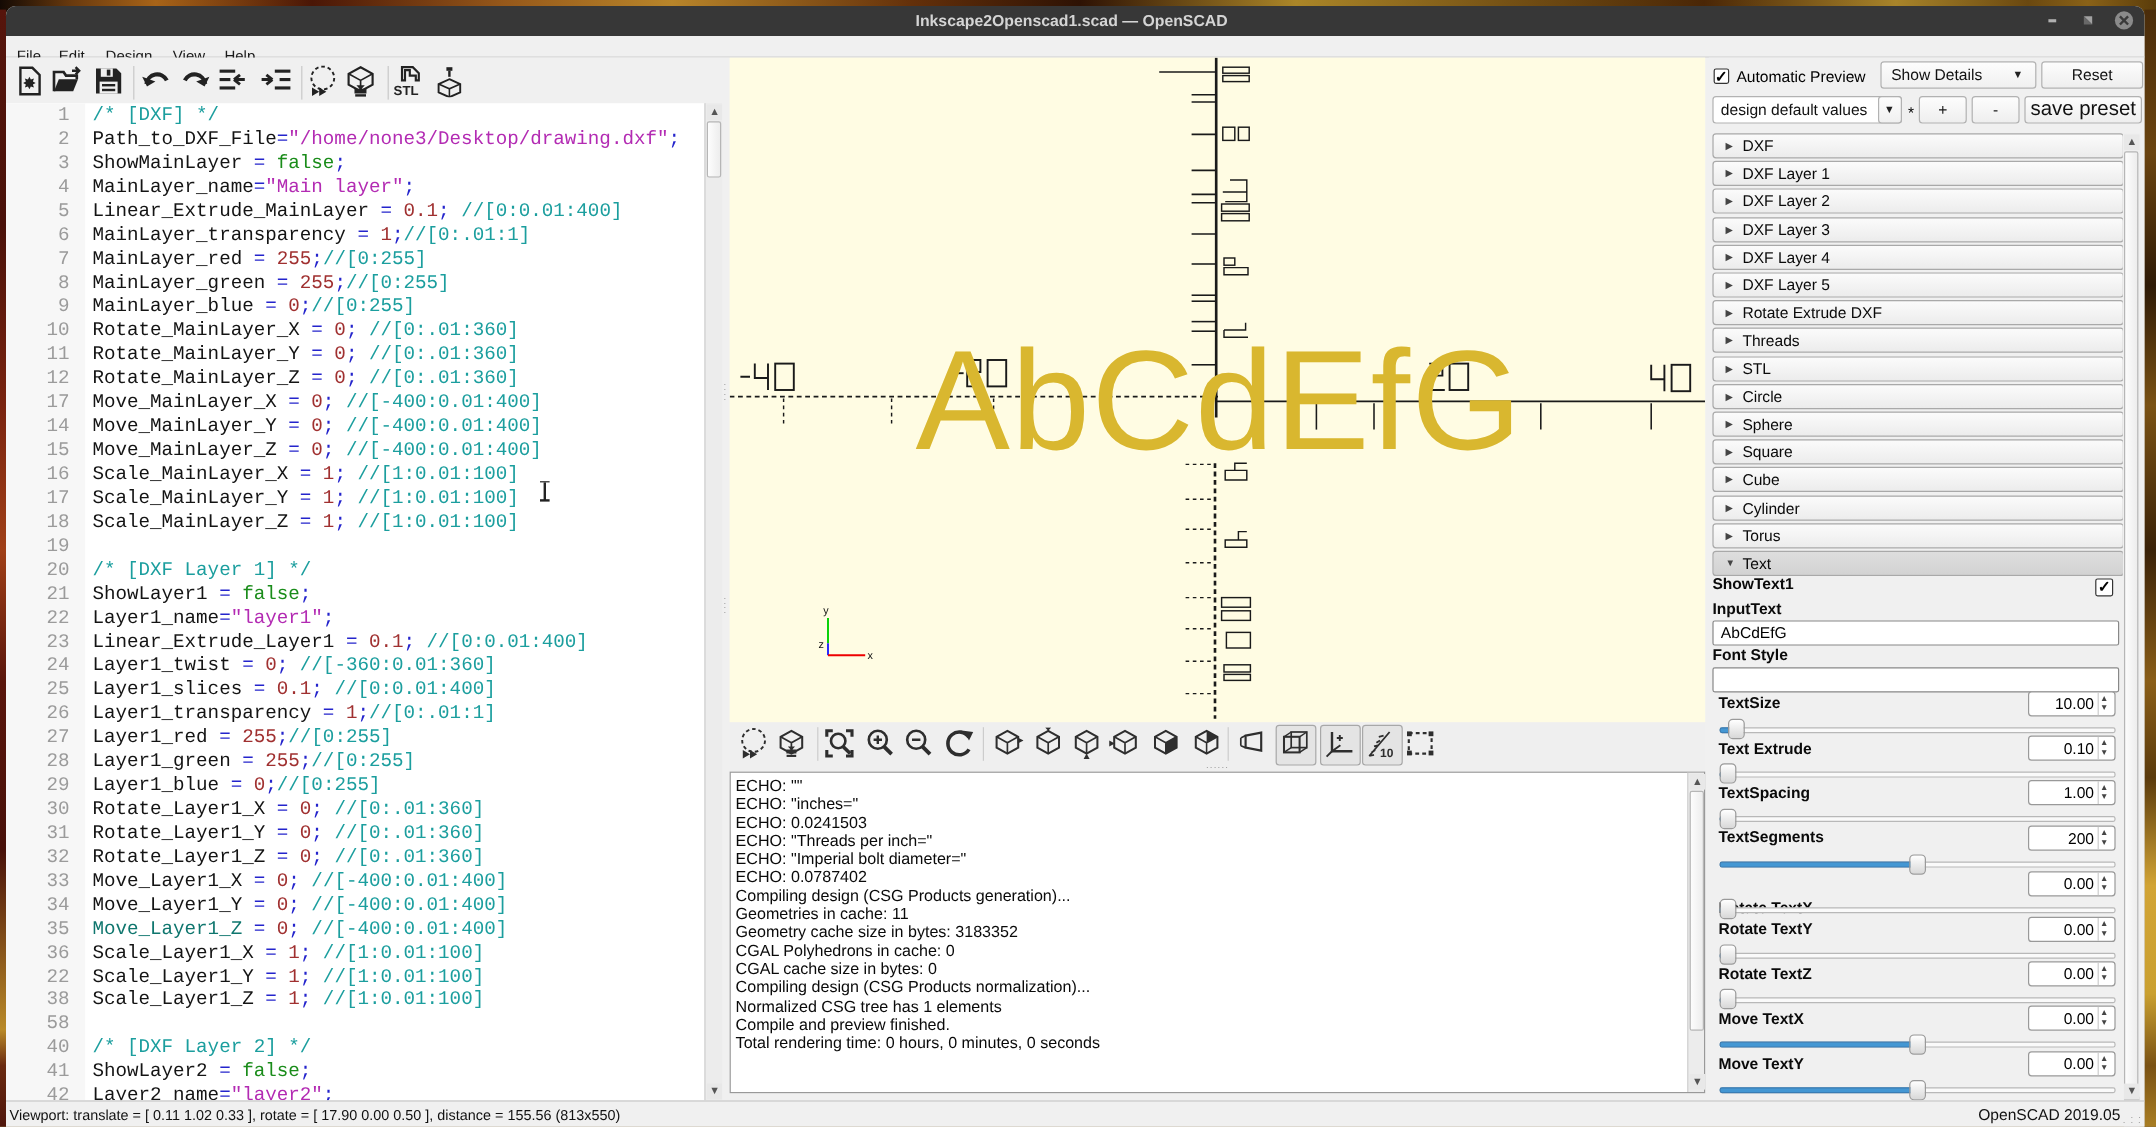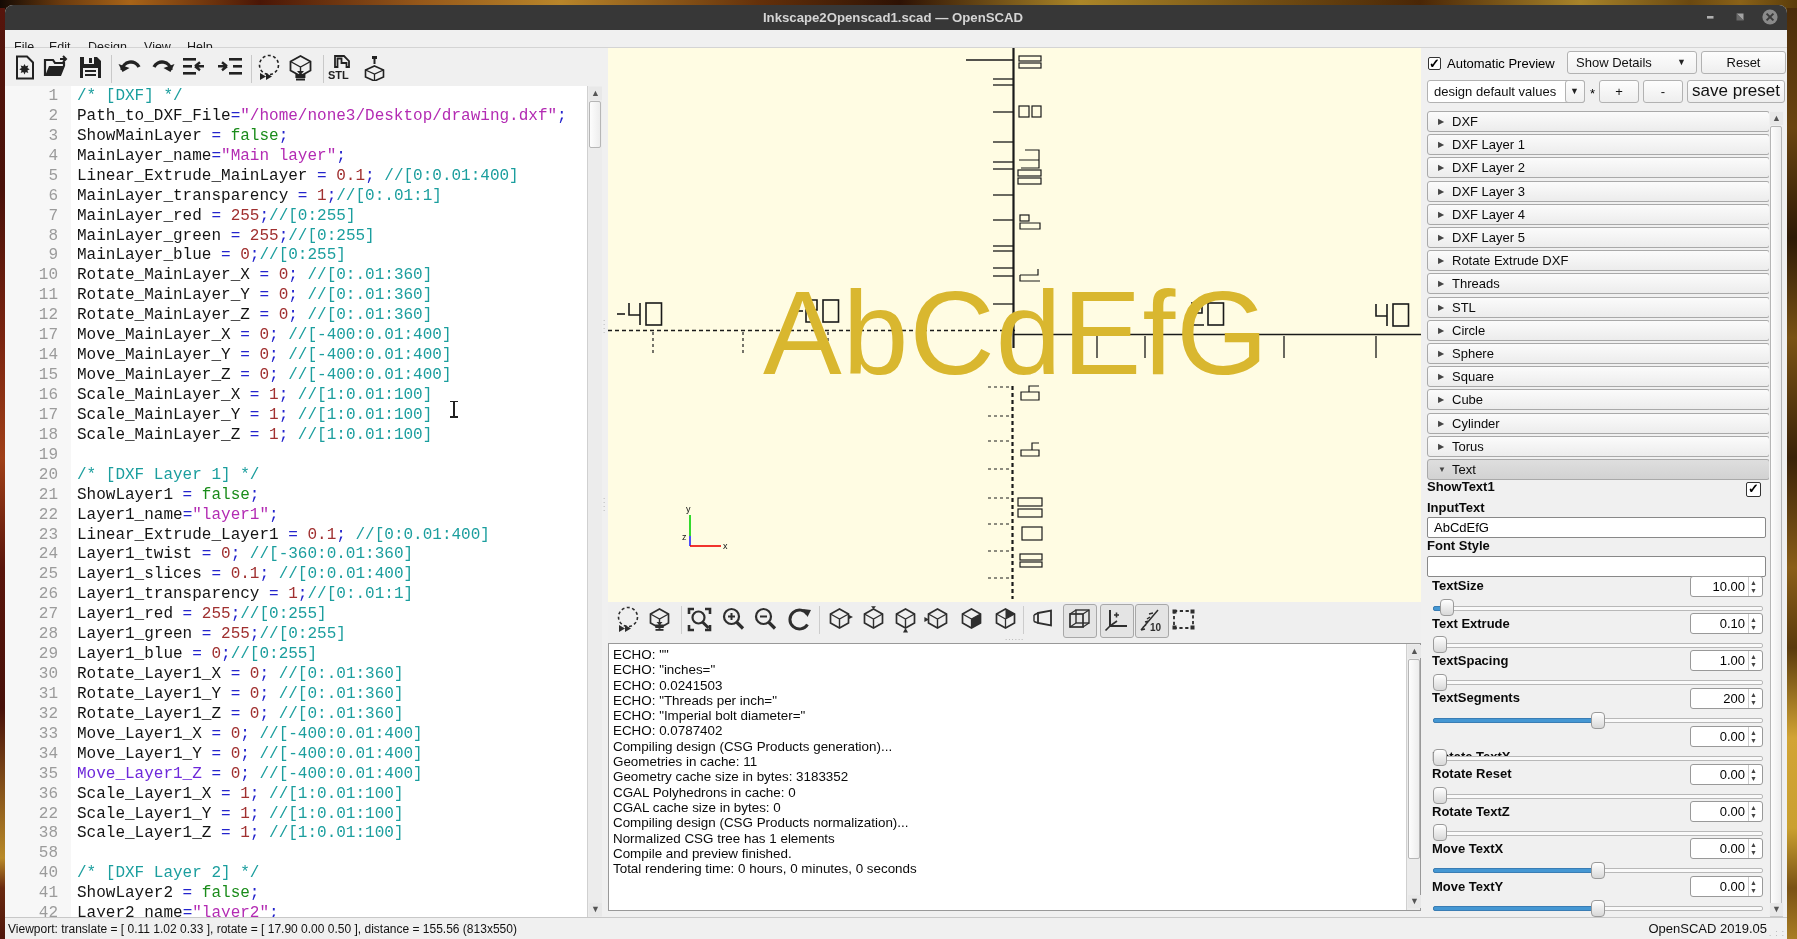--- a/index.html
+++ b/index.html
@@ -158,21 +158,21 @@
       <div class="ln" style="top:478.3px"><span class="no">25</span><span class="cd"><i style="color:#141414">Layer1_slices</i><i style="color:#2424cc"> = </i><i style="color:#a03030">0.1</i><i style="color:#2424cc">;</i><i style="color:#1b9e9e"> //[0:0.01:400]</i></span></div>
       <div class="ln" style="top:498.2px"><span class="no">26</span><span class="cd"><i style="color:#141414">Layer1_transparency</i><i style="color:#2424cc"> = </i><i style="color:#a03030">1</i><i style="color:#2424cc">;</i><i style="color:#1b9e9e">//[0:.01:1]</i></span></div>
       <div class="ln" style="top:518.2px"><span class="no">27</span><span class="cd"><i style="color:#141414">Layer1_red</i><i style="color:#2424cc"> = </i><i style="color:#a03030">255</i><i style="color:#2424cc">;</i><i style="color:#1b9e9e">//[0:255]</i></span></div>
       <div class="ln" style="top:538.1px"><span class="no">28</span><span class="cd"><i style="color:#141414">Layer1_green</i><i style="color:#2424cc"> = </i><i style="color:#a03030">255</i><i style="color:#2424cc">;</i><i style="color:#1b9e9e">//[0:255]</i></span></div>
       <div class="ln" style="top:558.0px"><span class="no">29</span><span class="cd"><i style="color:#141414">Layer1_blue</i><i style="color:#2424cc"> = </i><i style="color:#a03030">0</i><i style="color:#2424cc">;</i><i style="color:#1b9e9e">//[0:255]</i></span></div>
       <div class="ln" style="top:578.0px"><span class="no">30</span><span class="cd"><i style="color:#141414">Rotate_Layer1_X</i><i style="color:#2424cc"> = </i><i style="color:#a03030">0</i><i style="color:#2424cc">;</i><i style="color:#1b9e9e"> //[0:.01:360]</i></span></div>
       <div class="ln" style="top:597.9px"><span class="no">31</span><span class="cd"><i style="color:#141414">Rotate_Layer1_Y</i><i style="color:#2424cc"> = </i><i style="color:#a03030">0</i><i style="color:#2424cc">;</i><i style="color:#1b9e9e"> //[0:.01:360]</i></span></div>
       <div class="ln" style="top:617.8px"><span class="no">32</span><span class="cd"><i style="color:#141414">Rotate_Layer1_Z</i><i style="color:#2424cc"> = </i><i style="color:#a03030">0</i><i style="color:#2424cc">;</i><i style="color:#1b9e9e"> //[0:.01:360]</i></span></div>
       <div class="ln" style="top:637.8px"><span class="no">33</span><span class="cd"><i style="color:#141414">Move_Layer1_X</i><i style="color:#2424cc"> = </i><i style="color:#a03030">0</i><i style="color:#2424cc">;</i><i style="color:#1b9e9e"> //[-400:0.01:400]</i></span></div>
       <div class="ln" style="top:657.7px"><span class="no">34</span><span class="cd"><i style="color:#141414">Move_Layer1_Y</i><i style="color:#2424cc"> = </i><i style="color:#a03030">0</i><i style="color:#2424cc">;</i><i style="color:#1b9e9e"> //[-400:0.01:400]</i></span></div>
-      <div class="ln" style="top:677.6px"><span class="no">35</span><span class="cd"><i style="color:#6d28d9">Move_Layer1_Z</i><i style="color:#2424cc"> = </i><i style="color:#a03030">0</i><i style="color:#2424cc">;</i><i style="color:#1b9e9e"> //[-400:0.01:400]</i></span></div>
+      <div class="ln" style="top:677.6px"><span class="no">35</span><span class="cd"><i style="color:#0f766e">Move_Layer1_Z</i><i style="color:#2424cc"> = </i><i style="color:#a03030">0</i><i style="color:#2424cc">;</i><i style="color:#1b9e9e"> //[-400:0.01:400]</i></span></div>
       <div class="ln" style="top:697.5px"><span class="no">36</span><span class="cd"><i style="color:#141414">Scale_Layer1_X</i><i style="color:#2424cc"> = </i><i style="color:#a03030">1</i><i style="color:#2424cc">;</i><i style="color:#1b9e9e"> //[1:0.01:100]</i></span></div>
       <div class="ln" style="top:717.5px"><span class="no">22</span><span class="cd"><i style="color:#141414">Scale_Layer1_Y</i><i style="color:#2424cc"> = </i><i style="color:#a03030">1</i><i style="color:#2424cc">;</i><i style="color:#1b9e9e"> //[1:0.01:100]</i></span></div>
       <div class="ln" style="top:737.4px"><span class="no">38</span><span class="cd"><i style="color:#141414">Scale_Layer1_Z</i><i style="color:#2424cc"> = </i><i style="color:#a03030">1</i><i style="color:#2424cc">;</i><i style="color:#1b9e9e"> //[1:0.01:100]</i></span></div>
       <div class="ln" style="top:757.3px"><span class="no">58</span><span class="cd"></span></div>
       <div class="ln" style="top:777.3px"><span class="no">40</span><span class="cd"><i style="color:#1b9e9e">/* [DXF Layer 2] */</i></span></div>
       <div class="ln" style="top:797.2px"><span class="no">41</span><span class="cd"><i style="color:#141414">ShowLayer2</i><i style="color:#2424cc"> = </i><i style="color:#1a8c1a">false</i><i style="color:#2424cc">;</i></span></div>
       <div class="ln" style="top:817.1px"><span class="no">42</span><span class="cd"><i style="color:#141414">Layer2_name</i><i style="color:#2424cc">=</i><i style="color:#b32bb3">"layer2"</i><i style="color:#2424cc">;</i></span></div>
   <div style="position:absolute;left:448px;top:316px;width:1.6px;height:15px;background:#222"></div>
       <div style="position:absolute;left:445px;top:314.5px;width:8px;height:1.6px;background:#222"></div>
       <div style="position:absolute;left:445px;top:330px;width:8px;height:1.6px;background:#222"></div>
@@ -453,21 +453,21 @@
       <div class="spin" style="top:678px">
         <span class="sv">0.00</span>
         <span class="sa">
           <i>▲</i>
           <i>▼</i>
         </span>
       </div>
       <div class="track" style="top:708px"></div>
       <div class="tblue" style="top:708px;width:12px"></div>
       <div class="handle" style="left:9px;top:701px"></div>
-      <div class="plabel" style="top:716px">Rotate Reset</div>
+      <div class="plabel" style="top:716px">Rotate TextY</div>
       <div class="spin" style="top:716px">
         <span class="sv">0.00</span>
         <span class="sa">
           <i>▲</i>
           <i>▼</i>
         </span>
       </div>
       <div class="track" style="top:746px"></div>
       <div class="tblue" style="top:746px;width:12px"></div>
       <div class="handle" style="left:9px;top:739px"></div>

